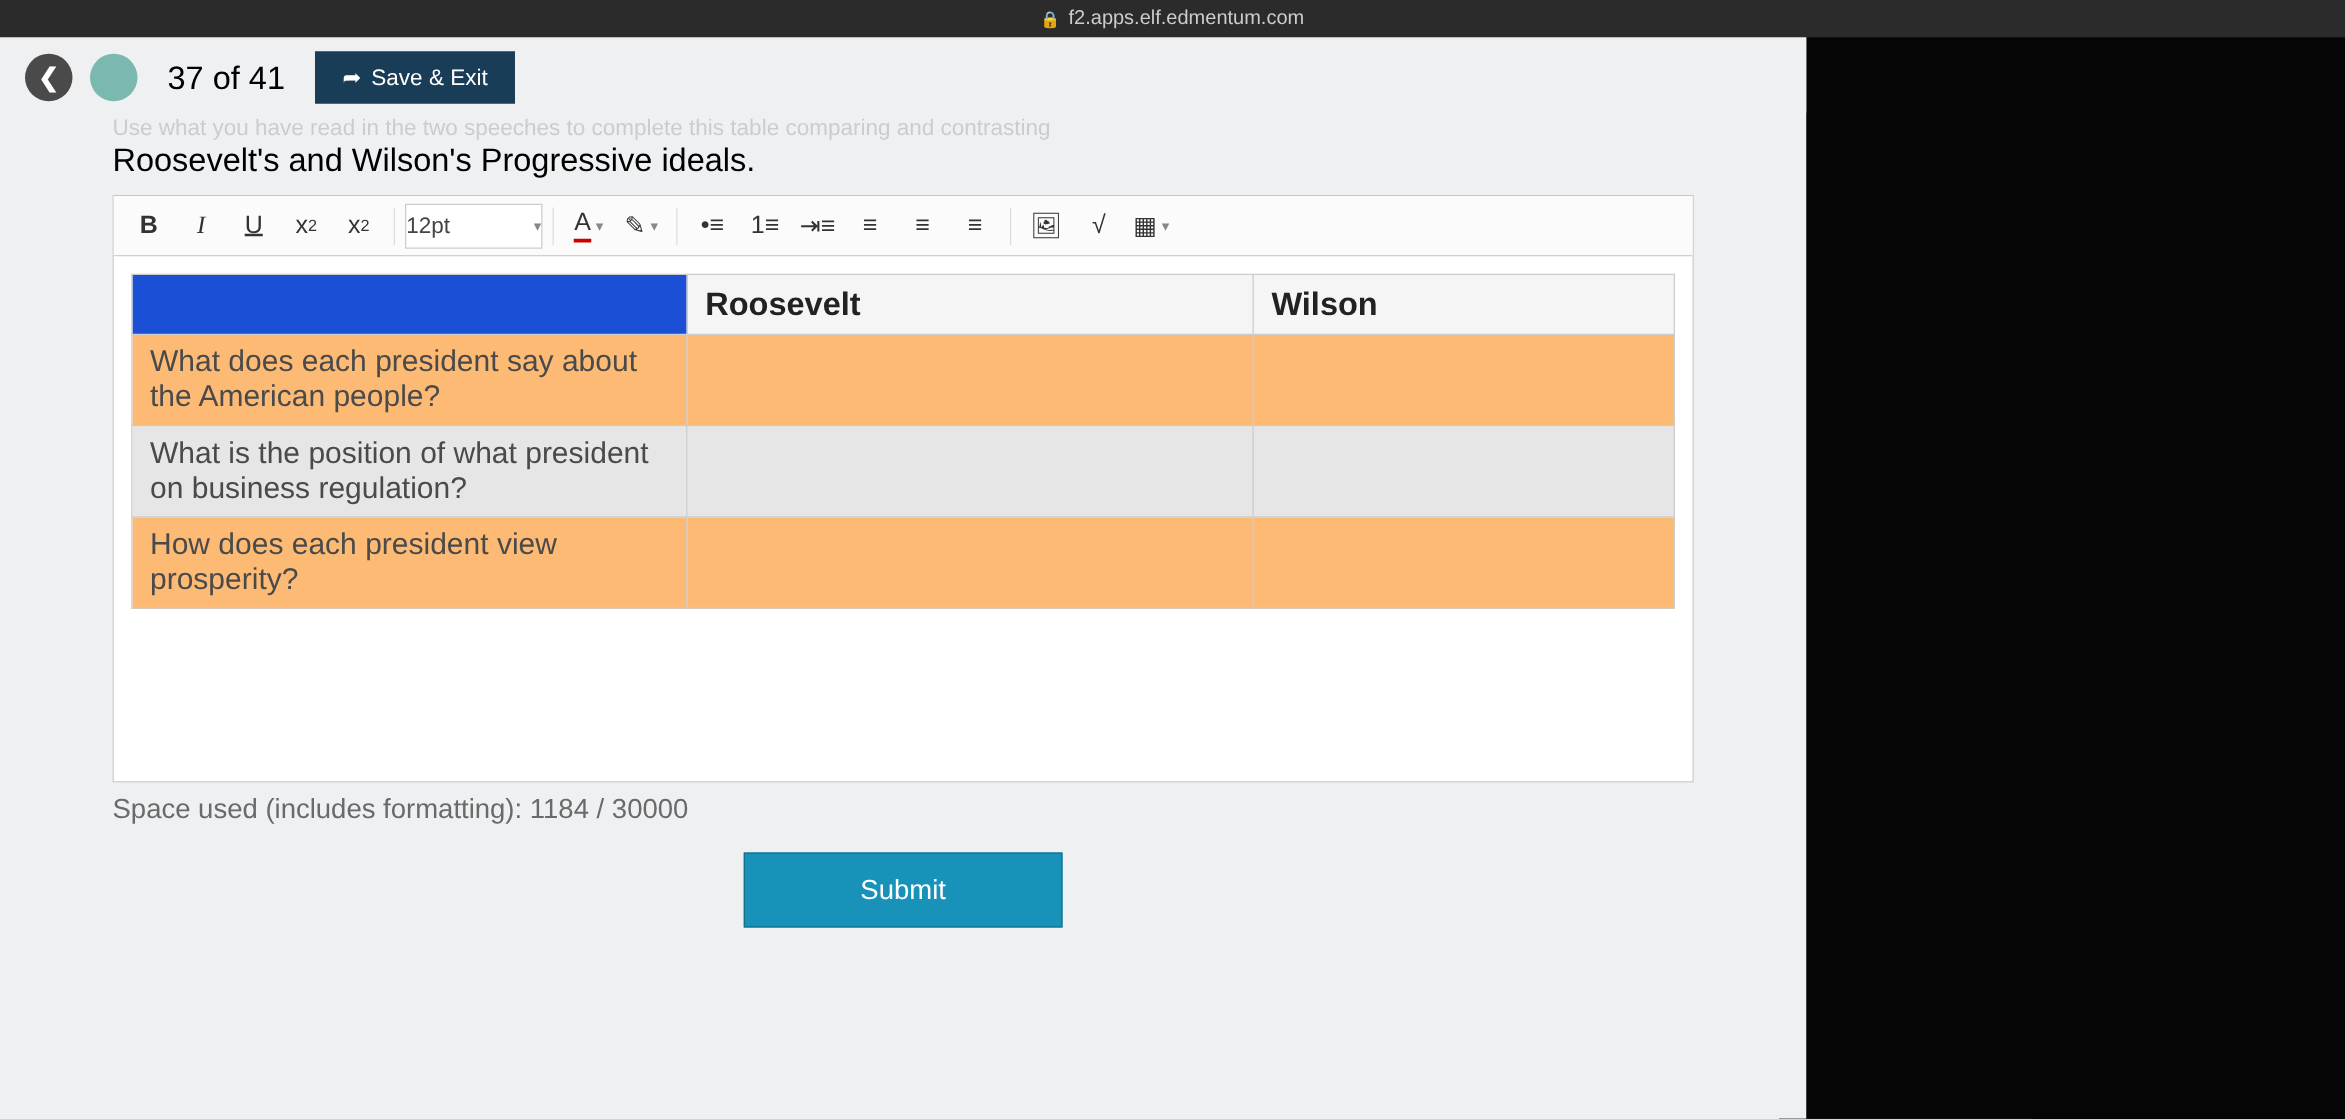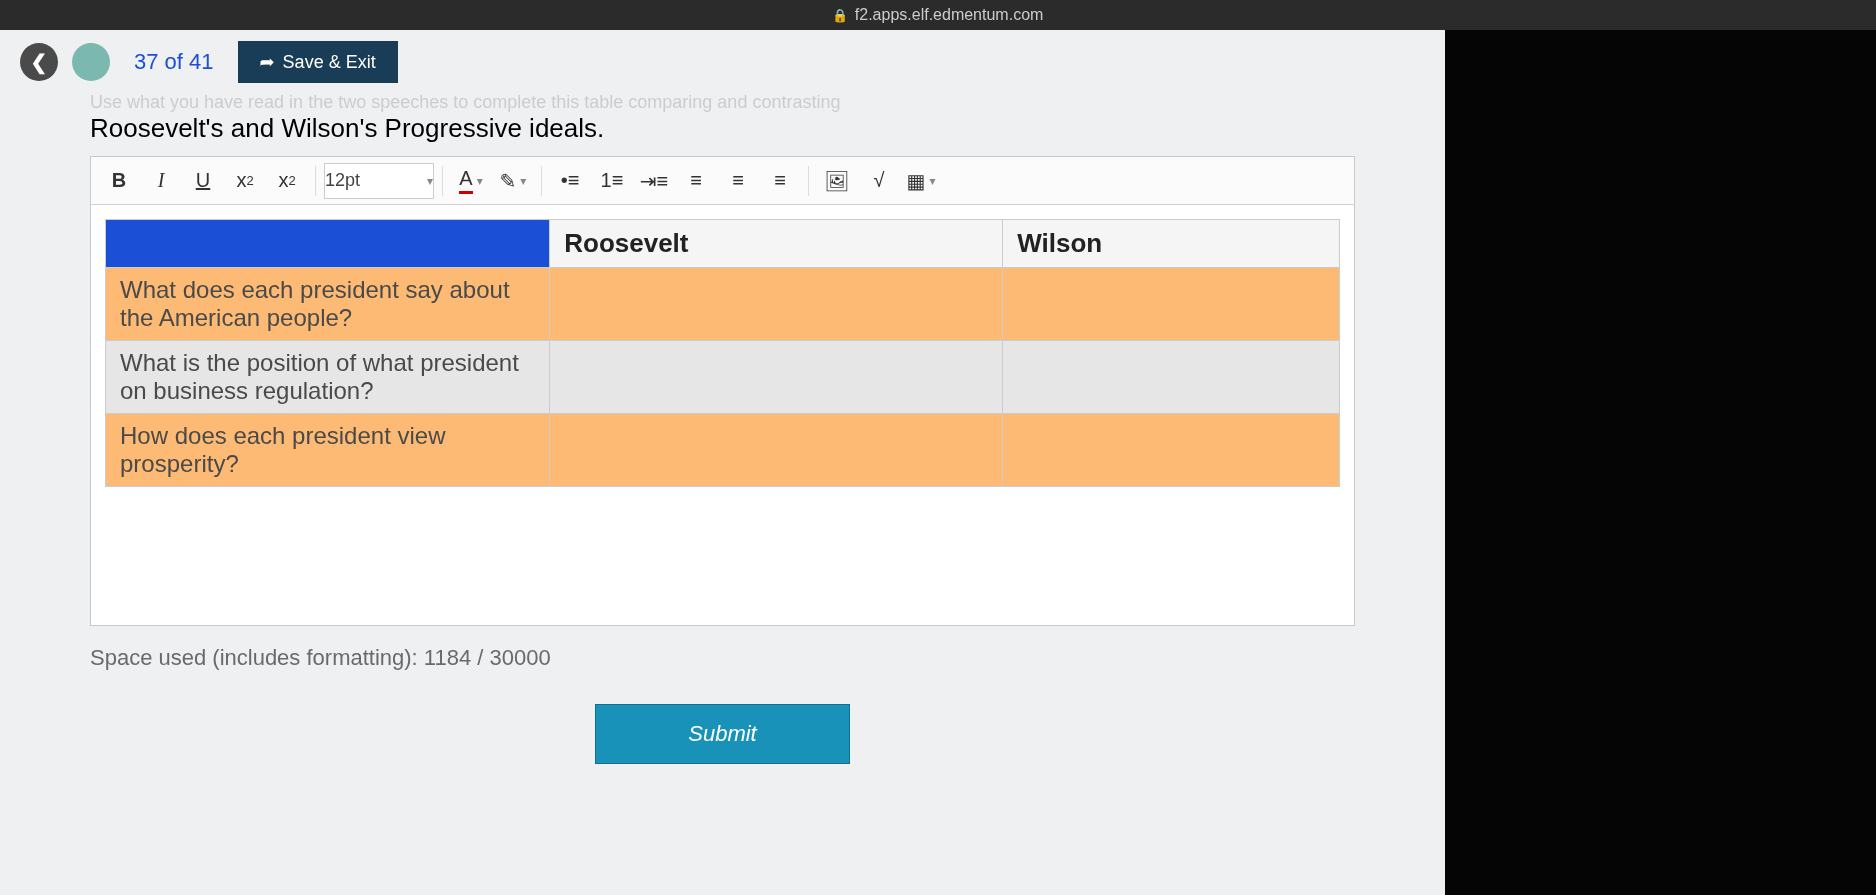--- a/index.html
+++ b/index.html
@@ -66,22 +66,22 @@
   font-size:20px;
   font-weight:bold;
   cursor:pointer;
 }
 .nav-dot {
   width:38px; height:38px;
   border-radius:50%;
   background:#7ab8b0;
 }
 .page-count {
-  font-size:22px;
-  color:#1d4ed8;
+  font-size:26px;
+  color:#000000;
   margin:4px 10px;
 }
 .save-exit {
   background:#1a3d57;
   color:#fff;
   padding:10px 22px;
   font-size:18px;
   display:flex;
   align-items:center;
   gap:8px;
@@ -168,35 +168,34 @@
 .comp-table th.corner {
   background:#1a4fd6;
 }
 .comp-table tr.odd td { background:#fdba74; }
 .comp-table tr.even td { background:#e6e6e6; }
 .comp-table td.q { width:36%; }
 
 .space-used {
   font-size:22px;
   color:#6a6a6a;
-  padding:19px 90px;
+  padding:8px 90px;
 }
 .submit-row {
   text-align:center;
   padding:14px 0 18px 0;
 }
 .submit-btn {
   display:inline-block;
   background:#1892b8;
   color:#fff;
   font-size:22px;
   padding:16px 92px;
   border:1px solid #0f7090;
   cursor:pointer;
-  font-style:italic;
 }
 
 
 .sup { font-size:13px; vertical-align:super;}
 .sub { font-size:13px; vertical-align:sub;}
 </style>
 </head>
 <body>
 
 <div class="outer">

